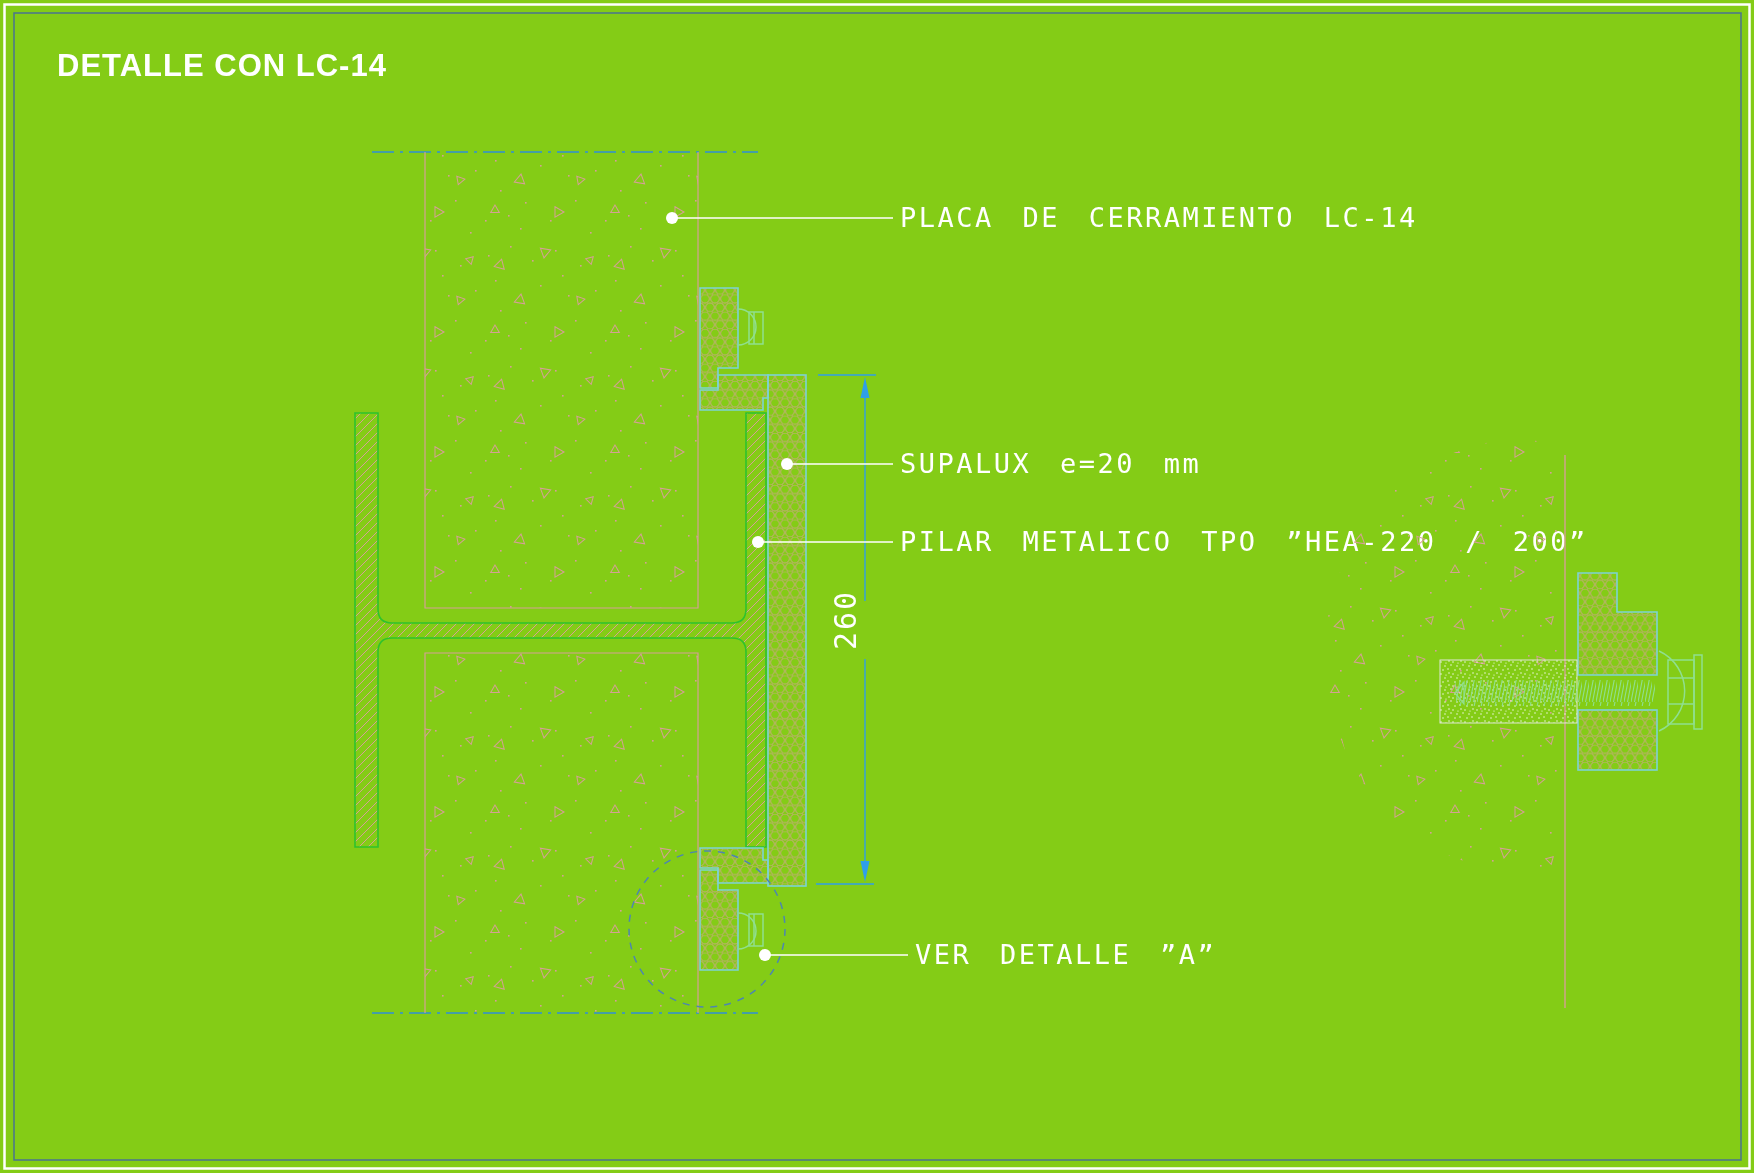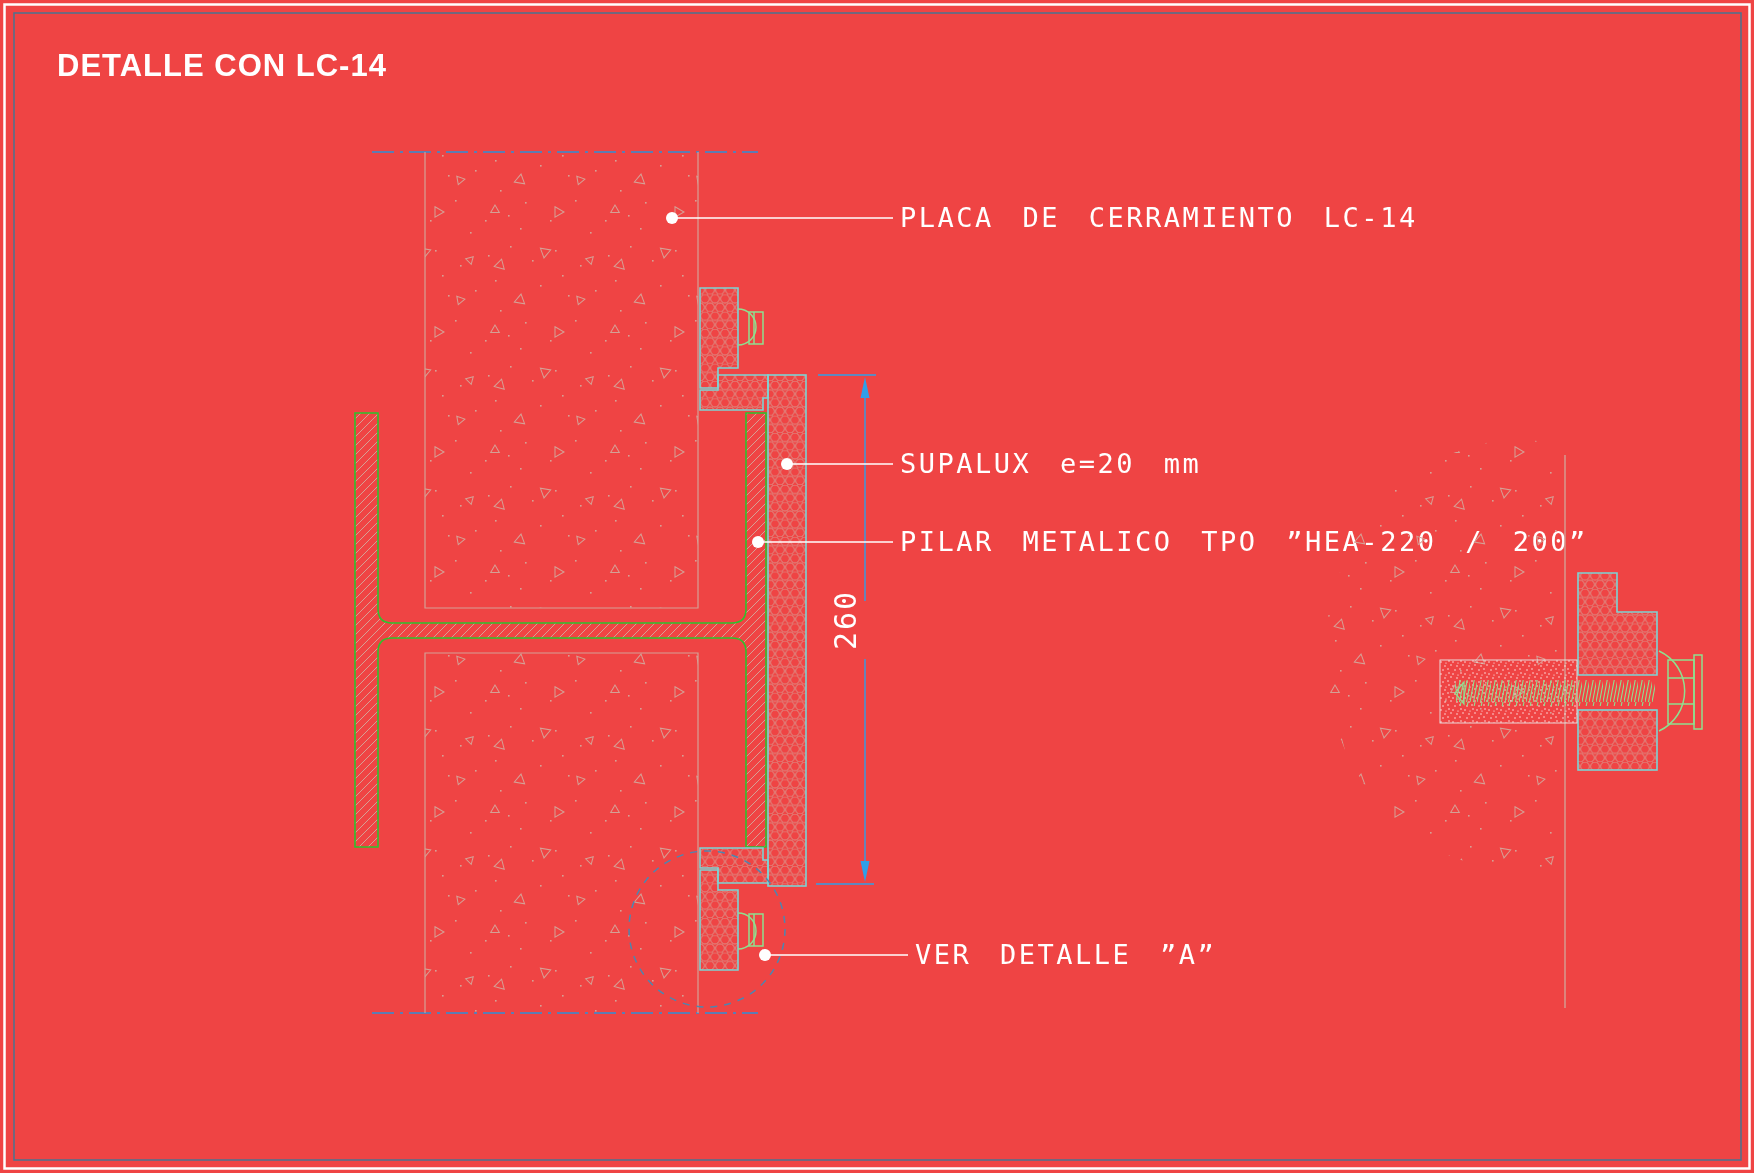--- a/index.html
+++ b/index.html
@@ -1,16 +1,16 @@
 <!DOCTYPE html>
 <html><head>
 <meta charset="utf-8">
 <style>
   html,body{margin:0;padding:0;background:#000;}
-  .stage{position:relative;width:1754px;height:1173px;background:#ef4444;overflow:hidden;}
+  .stage{position:relative;width:1754px;height:1173px;background:#84cc16;overflow:hidden;}
   svg{position:absolute;left:0;top:0;}
   .title-text{font-family:"Liberation Sans",sans-serif;font-weight:700;font-size:31px;fill:#ffffff;letter-spacing:1px;}
   .cad-label{font-family:"DejaVu Sans Mono",monospace;font-size:27px;fill:#ffffff;letter-spacing:2.5px;word-spacing:10px;}
   .dim-text{font-family:"DejaVu Sans Mono",monospace;font-size:30px;fill:#ffffff;letter-spacing:2px;}
 </style>
 </head>
 <body>
 
 <div class="stage">
 <svg width="1754" height="1173" viewBox="0 0 1754 1173">

